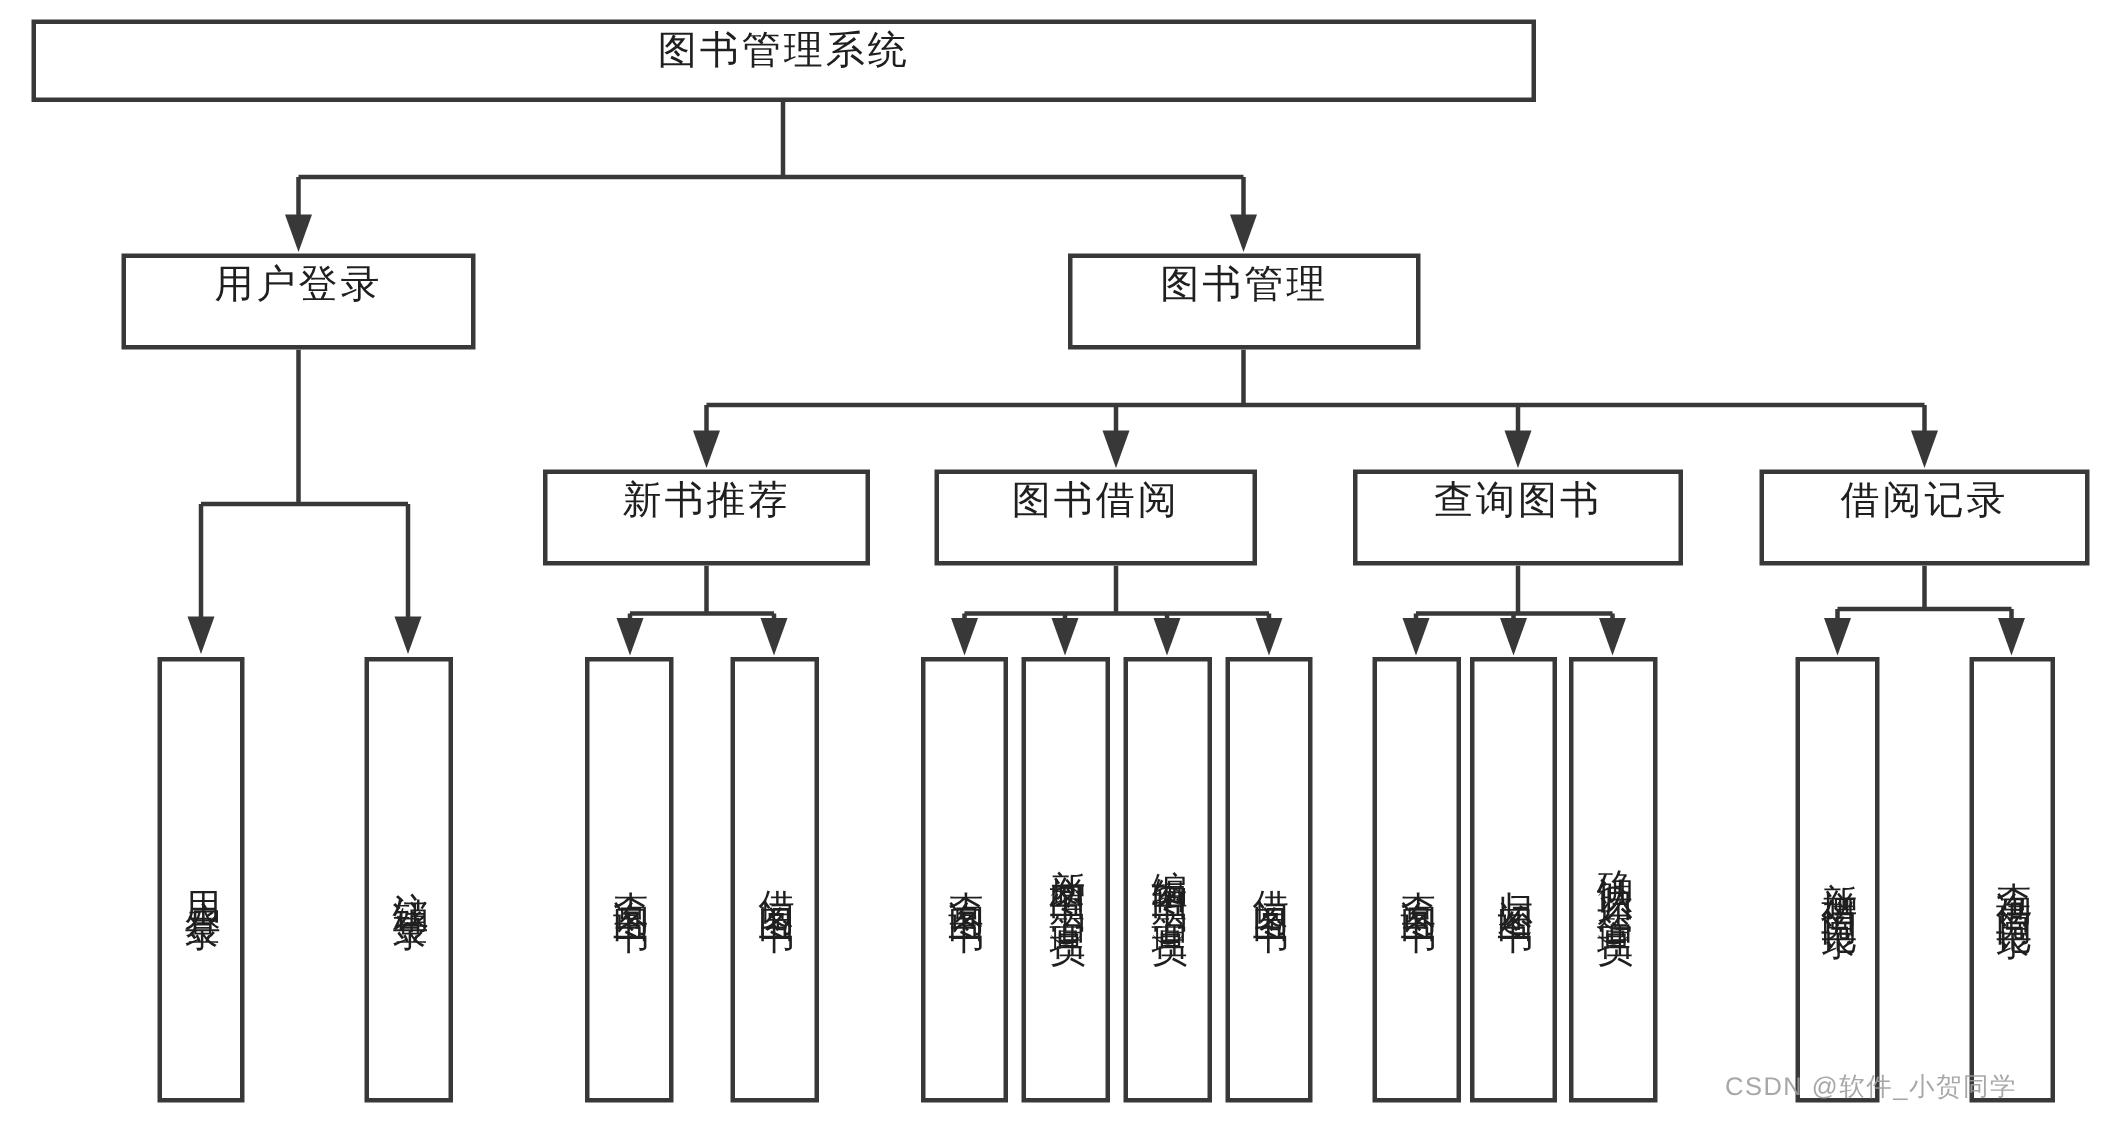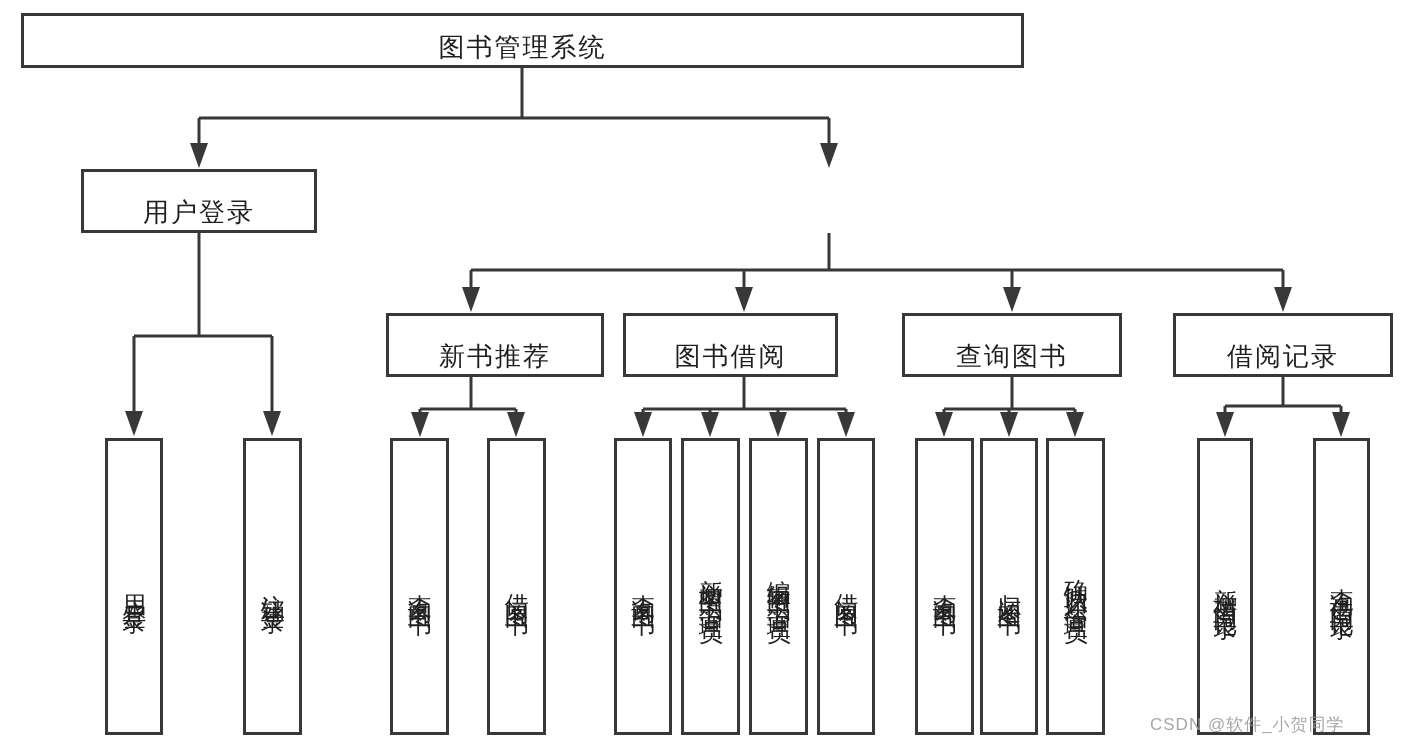--- a/index.html
+++ b/index.html
@@ -19,21 +19,21 @@
     left: 0; top: 0;
     width: 1405px;
     height: 747px;
   }
   .hbox {
     position: absolute;
     box-sizing: border-box;
     background: #ffffff;
     border: 3px solid #383838;
     display: flex;
-    align-items: flex-end;
+    align-items: flex-start;
     justify-content: center;
     z-index: 1;
   }
   .hbox span {
     font-size: 26px;
     letter-spacing: 2px;
     color: #1f1f1f;
     white-space: nowrap;
   }
   .vbox {
@@ -118,22 +118,25 @@
     </g>
   </svg>
 
   <div class="hbox" style="left:21px; top:13px; width:1003px; height:55px;">
     <span>图书管理系统</span>
   </div>
 
   <div class="hbox" style="left:81px; top:169px; width:236px; height:64px;">
     <span>用户登录</span>
   </div>
+  <div class="hbox" style="left:712px; top:169px; width:235px; height:64px;">
+    <span>图书管理</span>
+  </div>
 
-  <div class="hbox" style="left:362px; top:313px; width:218px; height:64px;margin-left:24px;">
+  <div class="hbox" style="left:362px; top:313px; width:218px; height:64px;">
     <span>新书推荐</span>
   </div>
   <div class="hbox" style="left:623px; top:313px; width:215px; height:64px;">
     <span>图书借阅</span>
   </div>
   <div class="hbox" style="left:902px; top:313px; width:220px; height:64px;">
     <span>查询图书</span>
   </div>
   <div class="hbox" style="left:1173px; top:313px; width:220px; height:64px;">
     <span>借阅记录</span>

